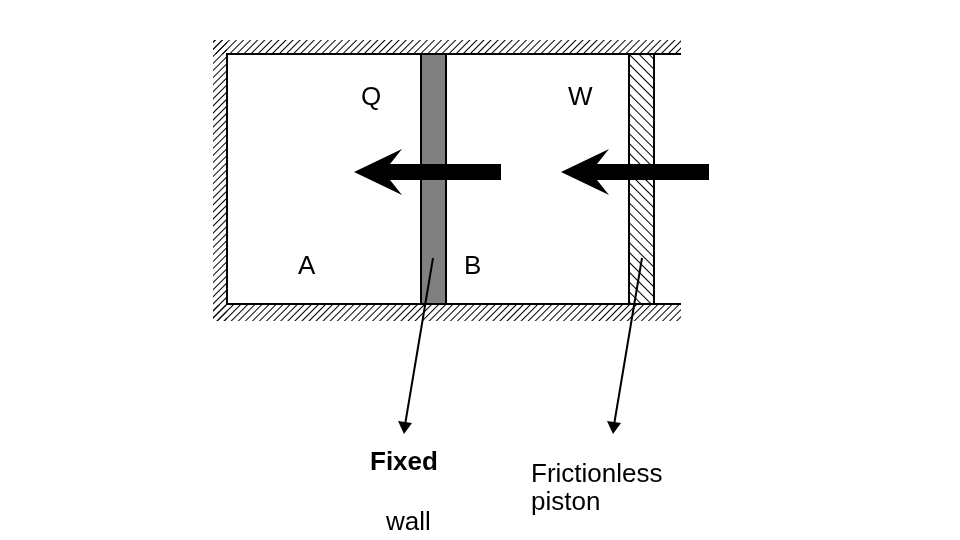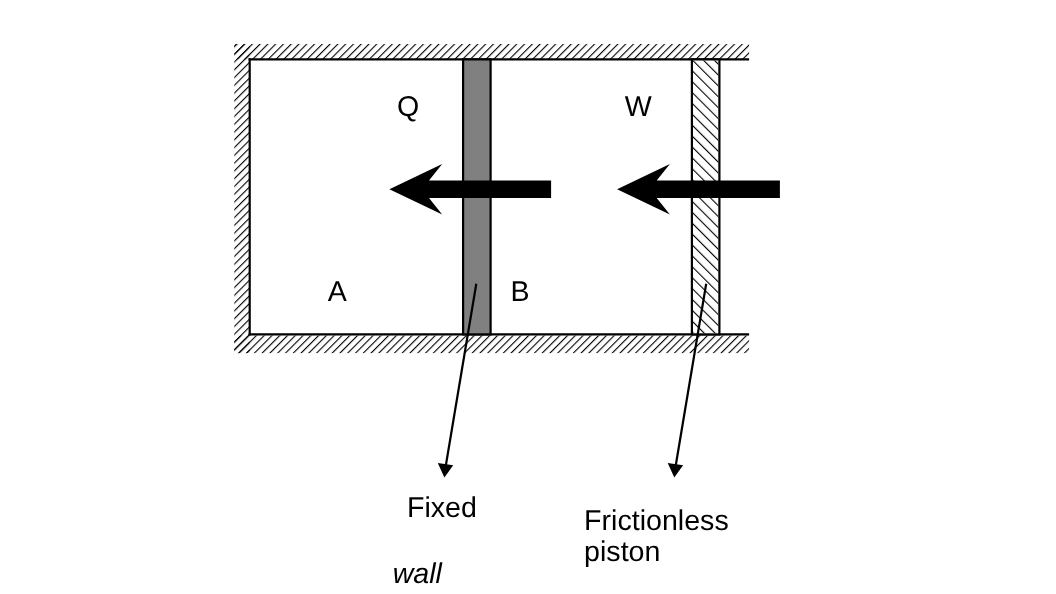--- a/index.html
+++ b/index.html
@@ -41,16 +41,16 @@
   <polygon points="398,421 412,423 404,434" fill="#000"></polygon>
   <line x1="642" y1="258" x2="614" y2="425" stroke="#000" stroke-width="2"></line>
   <polygon points="607,421 621,423 613,434" fill="#000"></polygon>
 </svg>
 
 <div class="lbl" style="left:361px;top:83px;">Q</div>
 <div class="lbl" style="left:568px;top:83px;">W</div>
 <div class="lbl" style="left:298px;top:252px;">A</div>
 <div class="lbl" style="left:464px;top:252px;">B</div>
 
-<div class="lbl" style="left:370px;top:448px;">Fixed</div>
-<div class="lbl" style="left:357px;top:508px;font-style:italic;">wall</div>
+<div class="lbl" style="left:370px;top:448px;font-weight:bold;">Fixed</div>
+<div class="lbl" style="left:386px;top:508px;">wall</div>
 <div class="lbl" style="left:531px;top:460px;">Frictionless</div>
 <div class="lbl" style="left:531px;top:488px;">piston</div>
 
 </body></html>

